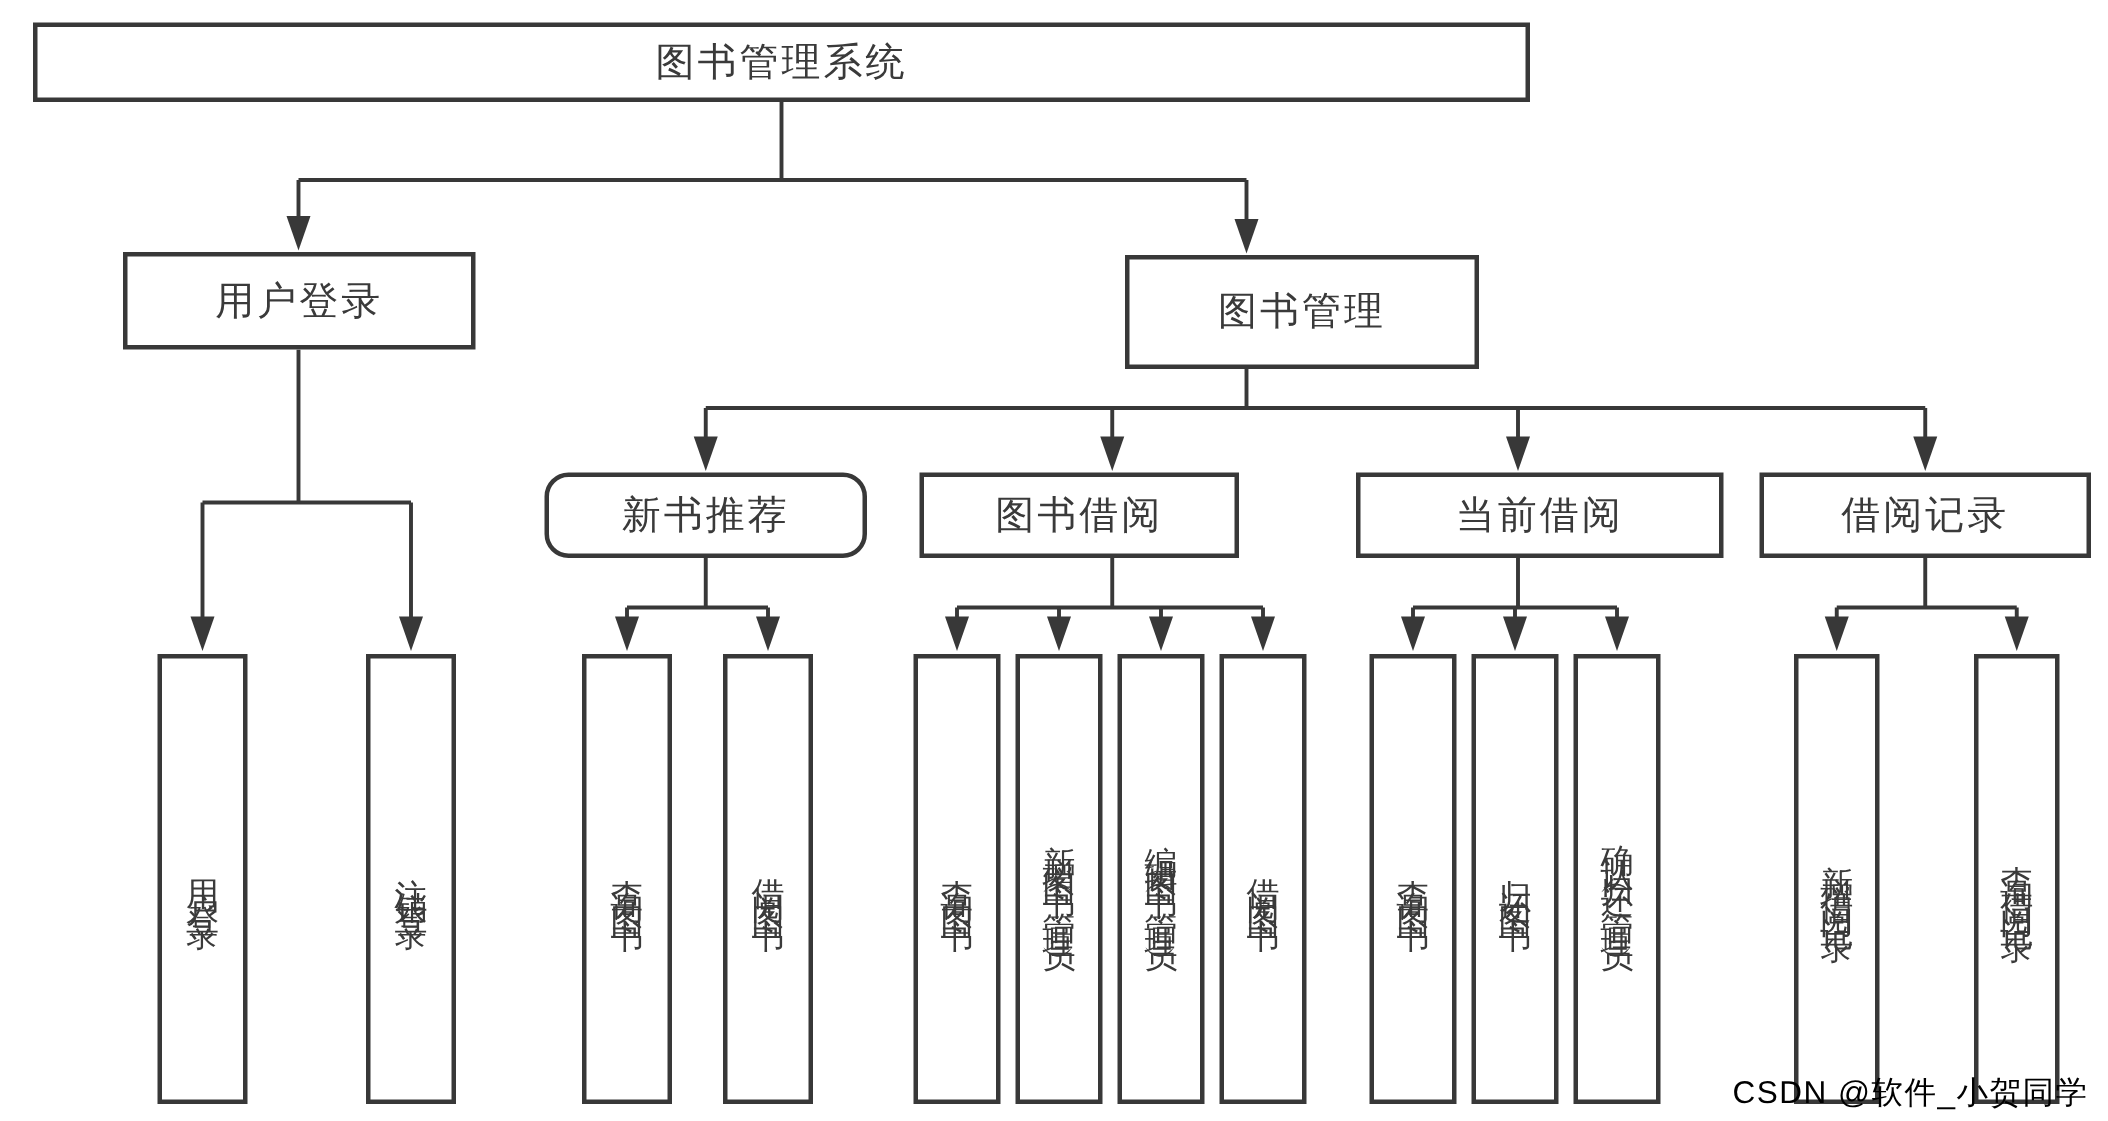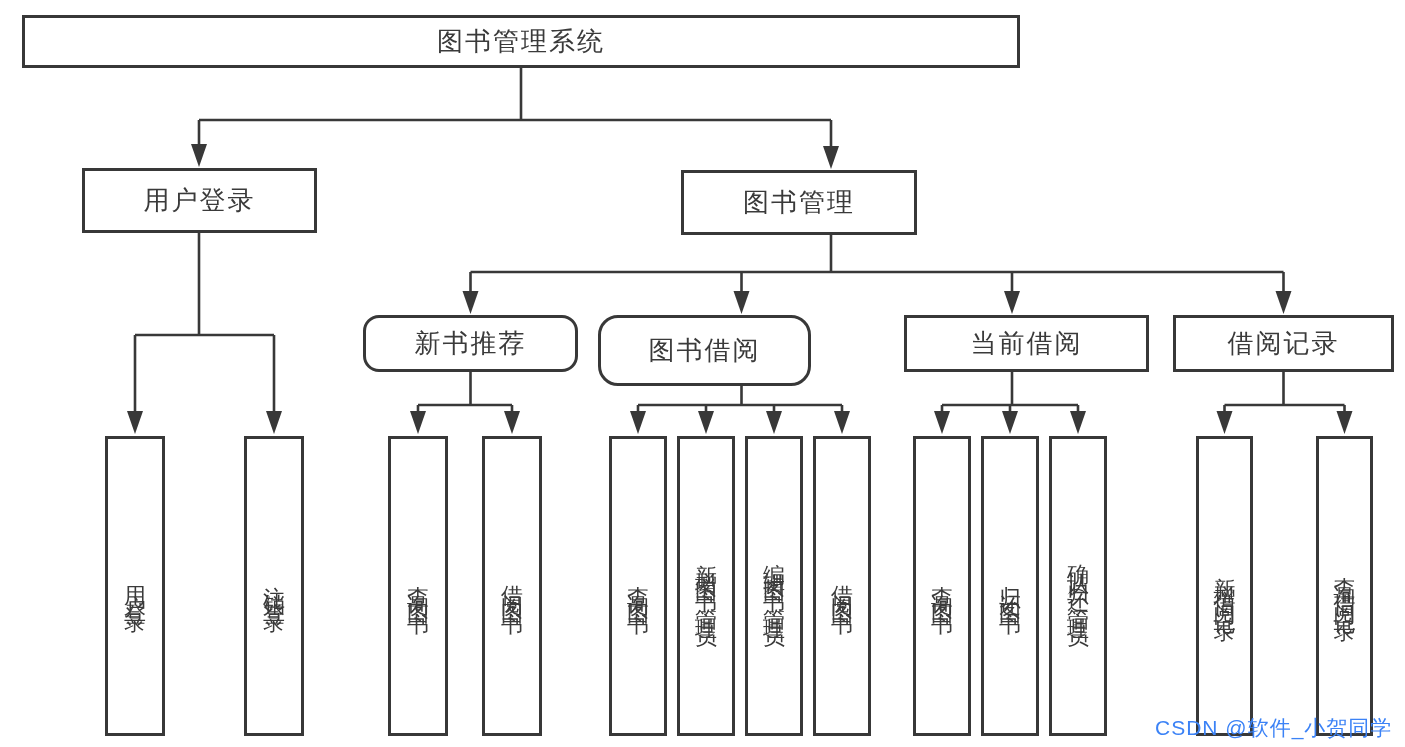--- a/index.html
+++ b/index.html
@@ -41,21 +41,21 @@
     text-orientation: mixed;
     letter-spacing: 9px;
     font-size: 22px;
     line-height: 1;
   }
   #watermark {
     position: absolute;
     left: 1155px;
     top: 714px;
     width: 250px;
-    color: #3b82f6;
+    color: #000000;
     font-size: 21px;
     white-space: nowrap;
     letter-spacing: 1px;
   }
 </style>
 </head>
 <body>
 
 <div id="canvas">
 
@@ -118,24 +118,24 @@
     </g>
     <g fill="#383838" stroke="none">
       <polygon points="1216.5,411 1232.5,411 1224.5,434"></polygon>
       <polygon points="1336.5,411 1352.5,411 1344.5,434"></polygon>
     </g>
   </svg>
 
   <div class="box" style="left:22px; top:15px; width:998px; height:53px;">图书管理系统</div>
 
   <div class="box" style="left:82px; top:168px; width:235px; height:65px;">用户登录</div>
-  <div class="box" style="left:681px; top:170px; width:236px; height:65px;">图书管理</div>
+  <div class="box" style="left:750px; top:170px; width:236px; height:76px;">图书管理</div>
 
   <div class="box" style="left:363px; top:315px; width:215px; height:57px;border-radius:16px;">新书推荐</div>
-  <div class="box" style="left:598px; top:315px; width:213px; height:71px;border-radius:20px;">图书借阅</div>
+  <div class="box" style="left:613px; top:315px; width:213px; height:57px;">图书借阅</div>
   <div class="box" style="left:904px; top:315px; width:245px; height:57px;">当前借阅</div>
   <div class="box" style="left:1173px; top:315px; width:221px; height:57px;">借阅记录</div>
 
   <div class="box vbox" style="left:105px; top:436px; width:60px; height:300px;">用户登录</div>
   <div class="box vbox" style="left:244px; top:436px; width:60px; height:300px;">注销登录</div>
 
   <div class="box vbox" style="left:388px; top:436px; width:60px; height:300px;">查询图书</div>
   <div class="box vbox" style="left:482px; top:436px; width:60px; height:300px;">借阅图书</div>
 
   <div class="box vbox" style="left:609px; top:436px; width:58px; height:300px;">查询图书</div>

